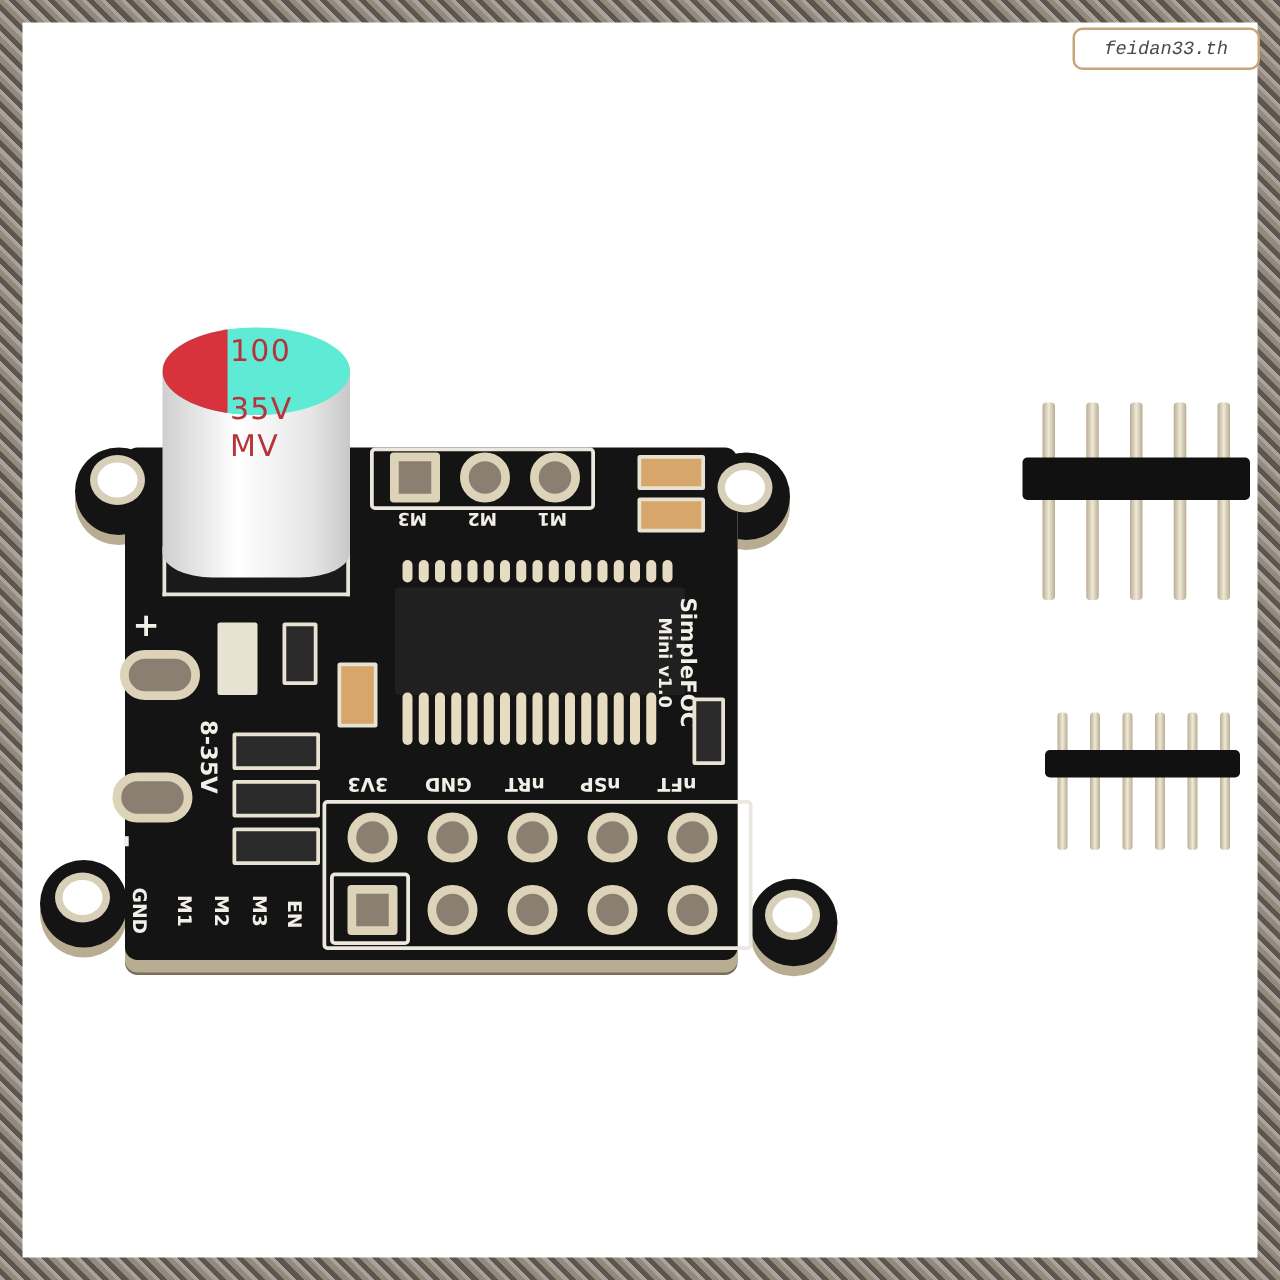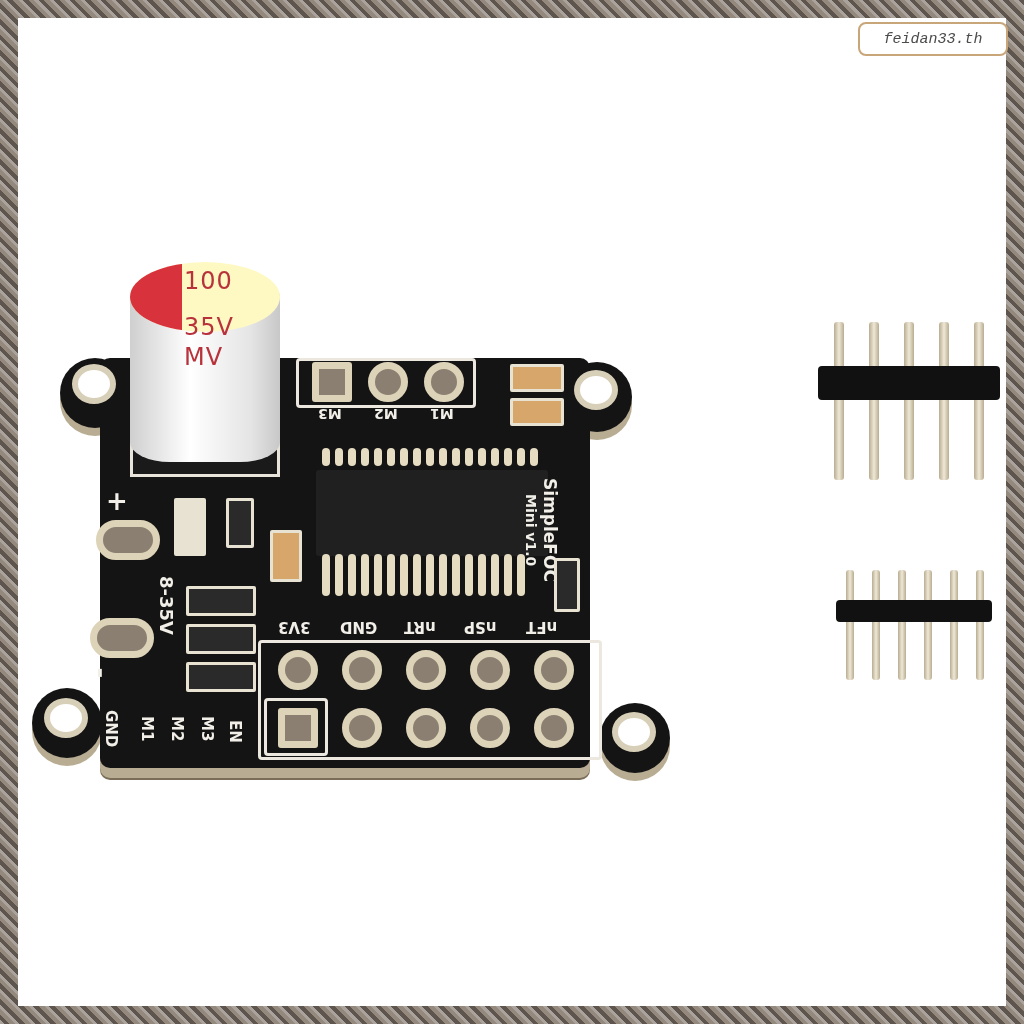--- a/index.html
+++ b/index.html
@@ -22,21 +22,21 @@
   .silk { position:absolute; color:#f2efe8; font-weight:bold; font-family:"DejaVu Sans", sans-serif; }
   .chip { position:absolute; left:256px; top:112px; width:232px; height:86px; background:#202020; border-radius:3px; }
   .pins { position:absolute; display:flex; gap:5px; }
   .pin-h { width:8px; height:18px; background:#e5dcc2; border-radius:4px; }
   .pin-v { width:8px; height:42px; background:#e5dcc2; border-radius:4px; }
   .smd { position:absolute; background:#d6a66a; border:3px solid #e8e2d2; border-radius:2px; box-sizing:border-box; }
 
   
   .cap { position:absolute; left:130px; top:262px; width:150px; height:205px; }
   .cap-body { position:absolute; left:0; top:20px; width:150px; height:180px; border-radius:16px 16px 40px 40px / 16px 16px 20px 20px; background:linear-gradient(90deg,#cfcfcf,#ffffff 40%,#e5e5e5 80%,#c8c8c8); }
-  .cap-top { position:absolute; left:0; top:0; width:150px; height:70px; border-radius:50%; background:#fef9c3; overflow:hidden; }
+  .cap-top { position:absolute; left:0; top:0; width:150px; height:70px; border-radius:50%; background:#5eead4; overflow:hidden; }
   .cap-stripe { position:absolute; left:0; top:0; width:52px; height:150px; background:#d8323c; }
   .cap-text { position:absolute; left:54px; top:4px; color:#b8323c; font-size:24px; line-height:30px; font-family:"DejaVu Sans", sans-serif; letter-spacing:1px; }
   .cap-base { position:absolute; left:0; top:175px; width:150px; height:40px; background:#1a1a1a; border:3px solid #e8e4dc; border-top:none; box-sizing:border-box; }
 
   
   .hdr { position:absolute; }
   .hdr-pin { position:absolute; width:10px; background:linear-gradient(90deg,#b8ad92,#efe8d6,#b8ad92); border-radius:3px; }
   .hdr-body { position:absolute; background:#111; border-radius:4px; }
 </style>
 </head>

